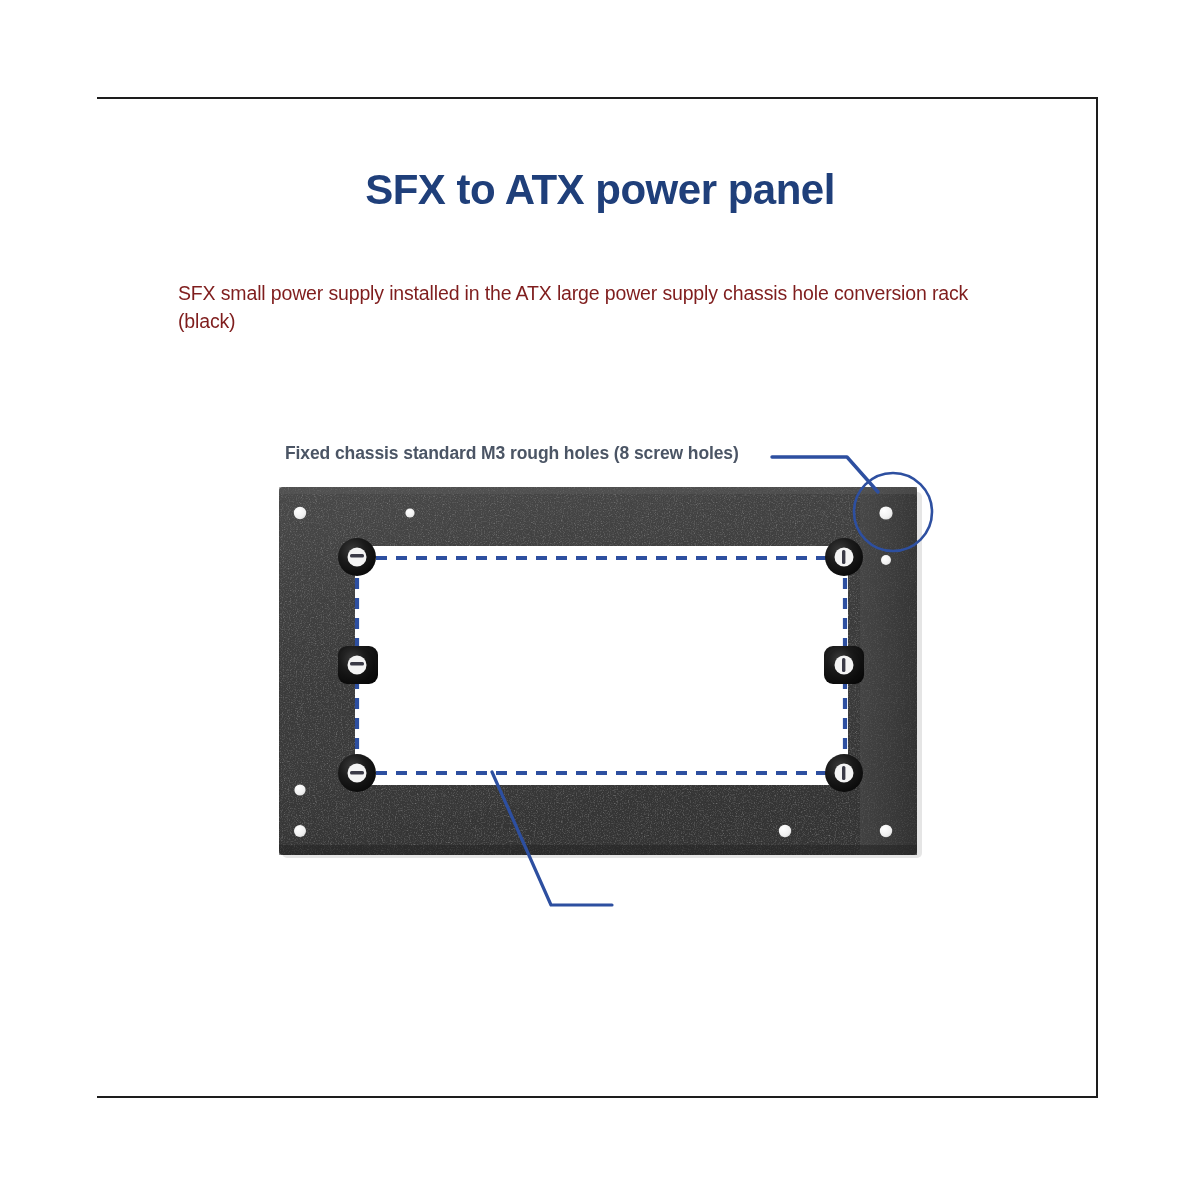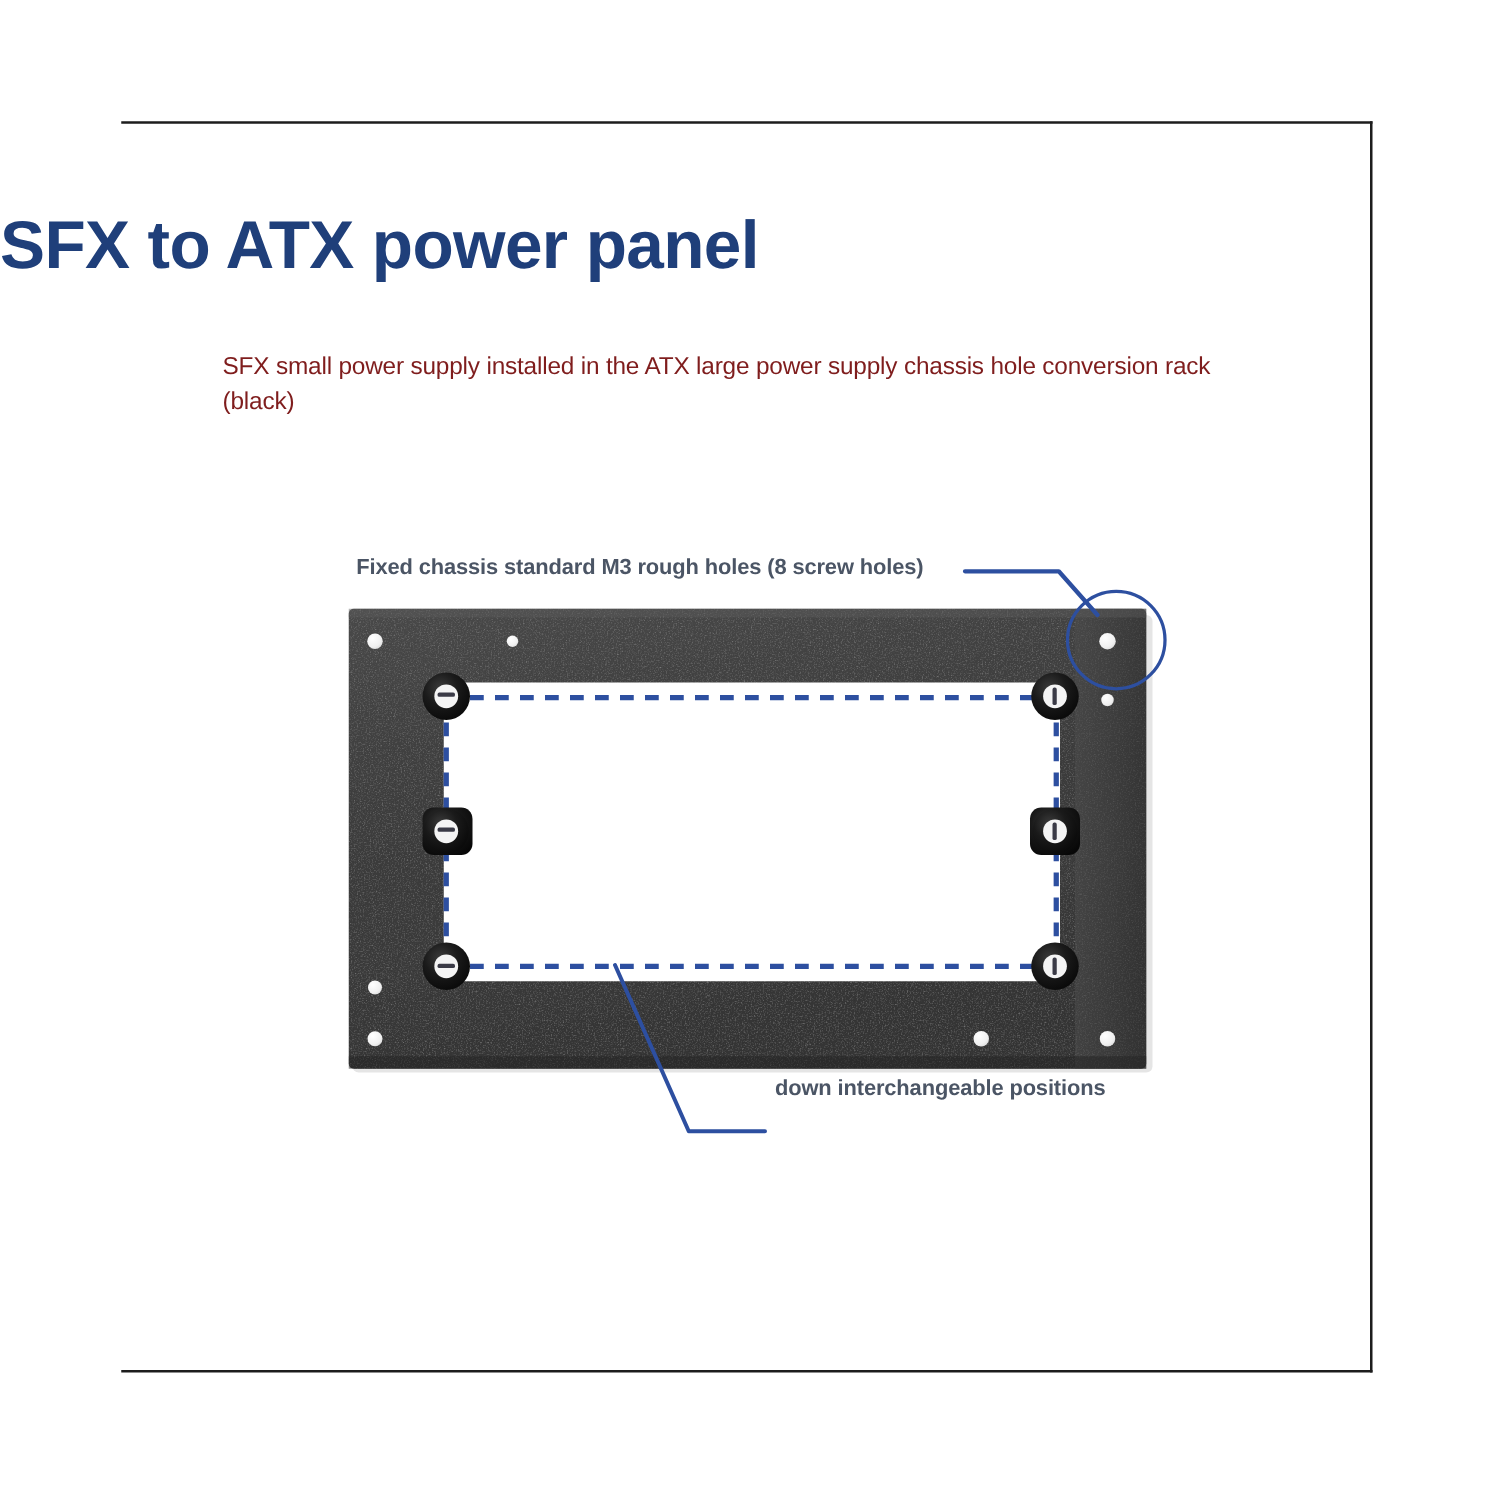--- a/index.html
+++ b/index.html
@@ -29,22 +29,22 @@
     box-sizing: border-box;
     pointer-events: none;
   }
 
   
   #title {
     position: absolute;
     left: 0;
     top: 168px;
     width: 1200px;
-    text-align: left;
-    font-size: 54px;
+    text-align: center;
+    font-size: 42px;
     font-weight: 700;
     letter-spacing: -0.5px;
     color: #1f3f7a;
     line-height: 1.05;
     white-space: nowrap;
   }
   #subtitle {
     position: absolute;
     left: 178px;
     top: 280px;
@@ -83,21 +83,20 @@
 
 <div id="page-frame"></div>
 
 <div id="title">SFX to ATX power panel</div>
 
 <div id="subtitle">SFX small power supply installed in the ATX large power supply chassis hole conversion rack (black)</div>
 
 <div class="annot" id="annot-top">Fixed chassis standard M3 rough holes (8 screw holes)</div>
 
 <div class="annot" id="annot-bottom">
-  <div>down interchangeable positions</div>
 </div>
 
 <div id="photo-stage">
 <svg width="1200" height="1200" viewBox="0 0 1200 1200" xmlns="http://www.w3.org/2000/svg">
   <defs>
 
     <linearGradient id="plateGrad" x1="0" y1="0" x2="0.25" y2="1">
       <stop offset="0%" stop-color="#4a4a4a"></stop>
       <stop offset="22%" stop-color="#434343"></stop>
       <stop offset="52%" stop-color="#3c3c3c"></stop>

